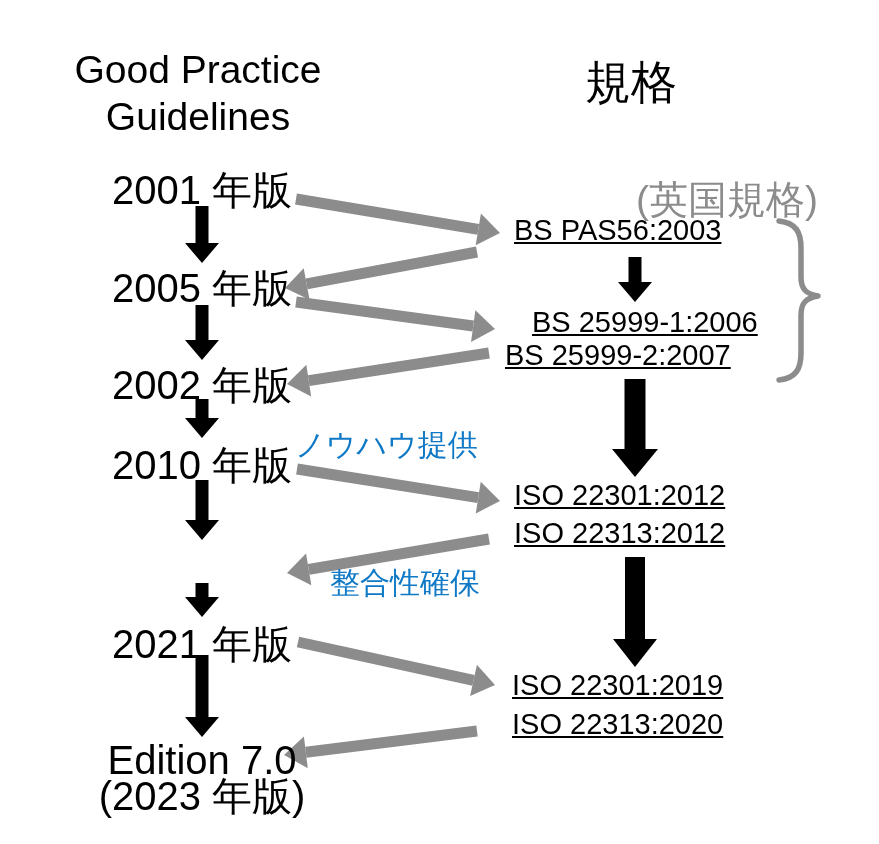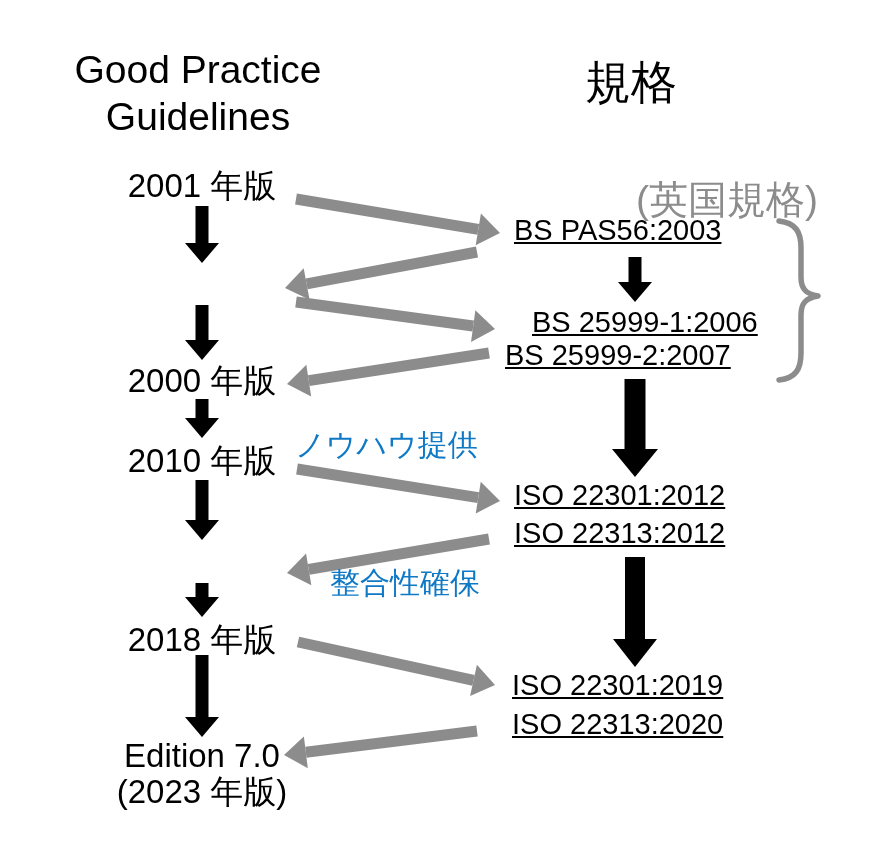--- a/index.html
+++ b/index.html
@@ -18,21 +18,21 @@
     border-radius:8px;
   }
   .t{
     position:absolute;
     color:var(--ink);
     white-space:nowrap;
     line-height:1.15;
   }
   .right{text-align:right;}
   .col-title-left{left:38px;top:46px;width:320px;font-size:39px;line-height:47px;text-align:center;}
-  .ver{left:56px;width:292px;font-size:33px;text-align:center;}
+  .ver{left:56px;width:292px;font-size:40px;text-align:center;}
   .std{font-size:29px;text-decoration:underline;}
   .hdr-right{left:556px;top:56px;width:150px;font-size:46px;text-align:center;}
   .note-gray{color:var(--gray);font-size:39px;}
   .blue-label{color:var(--blue);font-size:30px;}
   #connector-layer{position:absolute;left:0;top:0;pointer-events:none;}
   .black-stroke{stroke:var(--ink);}
   .black-fill{fill:var(--ink);}
   .gray-stroke{stroke:var(--gray);}
   .gray-fill{fill:var(--gray);}
   .brace{stroke:var(--gray);stroke-width:5.5;fill:none;stroke-linecap:round;stroke-linejoin:round;}
@@ -114,23 +114,24 @@
         <polygon points="284,755 303.85741906367633,736.4074501982772 307.8062791985555,768.162867116264" class="gray-fill"></polygon>
       </g>
     </svg>
 
   <div class="t col-title-left">
     <div>Good Practice</div>
     <div>Guidelines</div>
   </div>
 
   <div class="t ver" style="top:167px">2001 年版</div>
-  <div class="t ver" style="top:362px">2000 年版</div>
+  <div class="t ver" style="top:265px">2005 年版</div>
+  <div class="t ver" style="top:362px">2002 年版</div>
   <div class="t ver" style="top:442px">2010 年版</div>
-  <div class="t ver" style="top:621px">2018 年版</div>
+  <div class="t ver" style="top:621px">2021 年版</div>
   <div class="t ver" style="top:737px">Edition 7.0</div>
   <div class="t ver" style="top:773px">(2023 年版)</div>
 
   <div class="t hdr-right">規格</div>
   <div class="t note-gray right" style="left:618px;top:178px;width:200px">(英国規格)</div>
 
   <div class="t std" style="left:514px;top:214px">BS PAS56:2003</div>
   <div class="t std" style="left:532px;top:306px">BS 25999-1:2006</div>
   <div class="t std" style="left:505px;top:339px">BS 25999-2:2007</div>
   <div class="t std" style="left:514px;top:479px">ISO 22301:2012</div>

